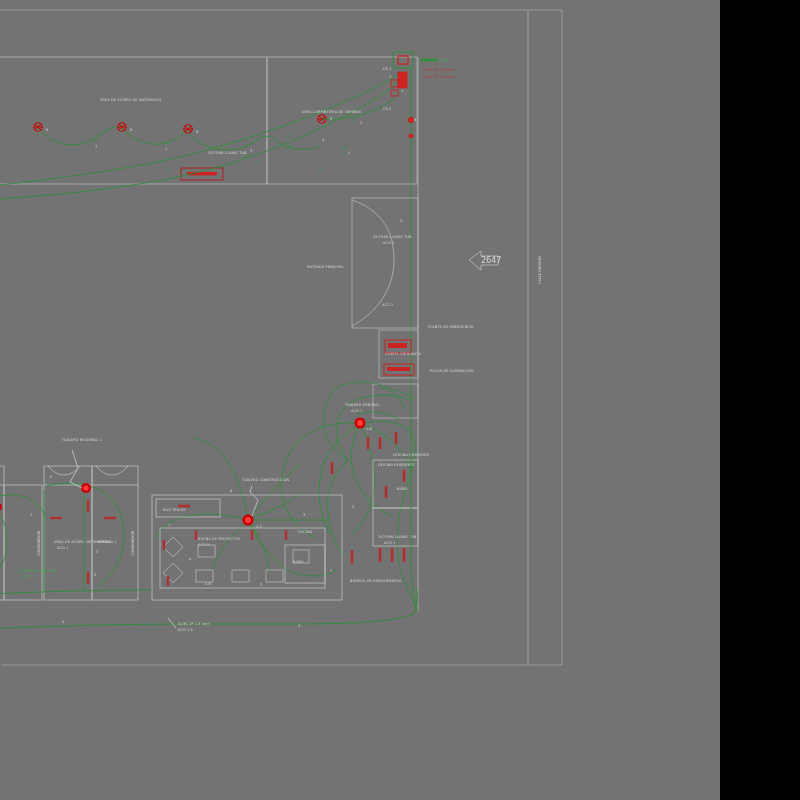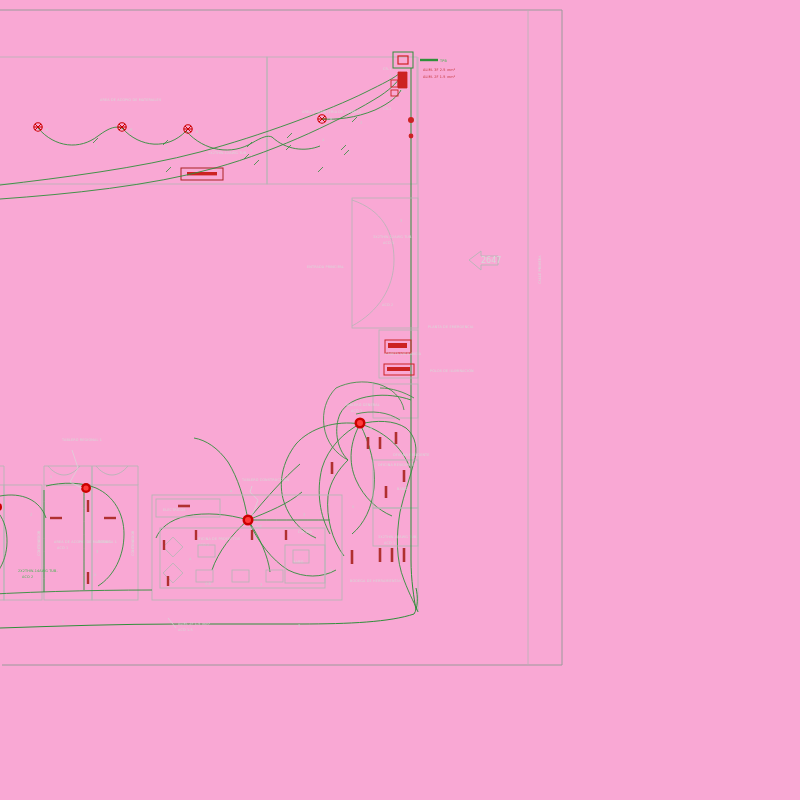--- a/index.html
+++ b/index.html
@@ -1,18 +1,18 @@
 <!DOCTYPE html>
 <html><head>
 <meta charset="utf-8">
 <style>
   html,body{margin:0;padding:0;background:#000;}
   body{width:800px;height:800px;overflow:hidden;
        font-family:"DejaVu Sans",sans-serif;}
-  #stage{position:relative;width:800px;height:800px;background:#f9a8d4;}
+  #stage{position:relative;width:720px;height:800px;background:#737373;}
   svg#cad{position:absolute;left:0;top:0;width:800px;height:800px;display:block;}
   .lbl{font-family:"DejaVu Sans",sans-serif;fill:#d8d8d8;font-size:3.4px;letter-spacing:.15px;}
   .lbl-r{fill:#c03030;}
   .lbl-g{fill:#39b54a;}
   .num{font-family:"DejaVu Sans",sans-serif;fill:#cfcfcf;font-size:3.6px;}
   .arrowtxt{font-family:"DejaVu Sans",sans-serif;fill:#d8d8d8;font-size:8px;}
 </style>
 </head>
 <body>
 

